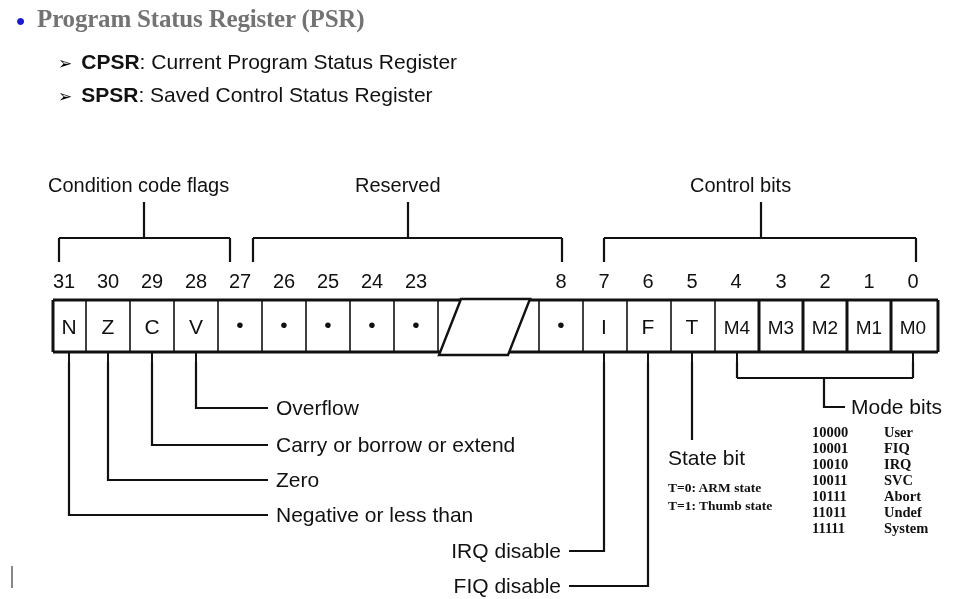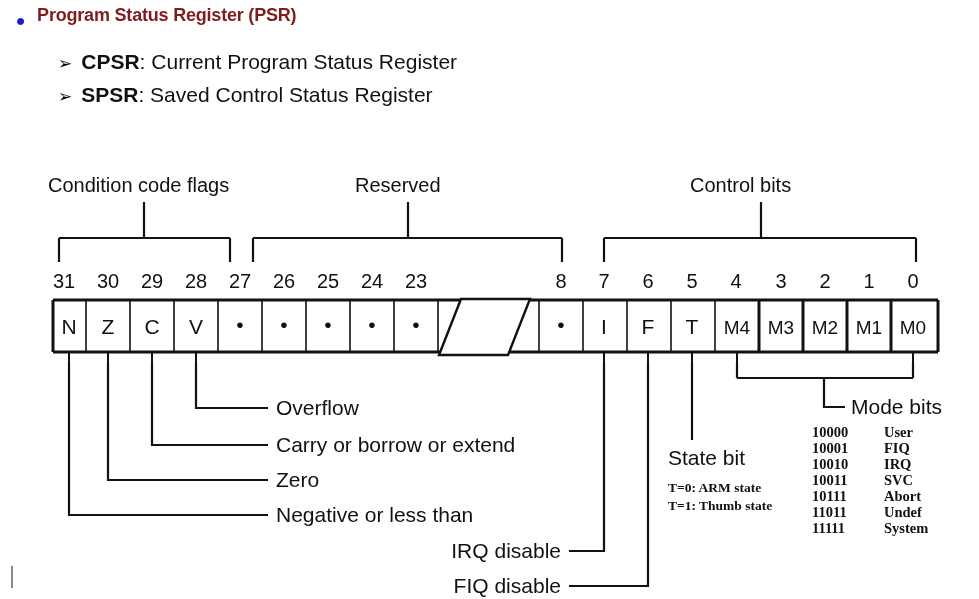--- a/index.html
+++ b/index.html
@@ -11,22 +11,22 @@
 
   
   .bullet-row{
     position:absolute;display:flex;align-items:flex-start;
   }
   .b-dot{
     color:#1a1ad0;font-size:26px;line-height:1;margin-right:12px;
     transform:translateY(2px);
   }
   .title{
-    color:#7f1d1d;font-weight:bold;font-size:18px;line-height:1.05;
-    letter-spacing:-0.2px;white-space:nowrap;
+    color:#737373;font-weight:bold;font-size:25px;line-height:1.05;
+    letter-spacing:-0.2px;white-space:nowrap;font-family:Liberation Serif, serif;
   }
   .sub-row{position:absolute;display:flex;align-items:baseline;white-space:nowrap;}
   .arrow{font-size:17px;margin-right:9px;color:#000;}
   .sub-text{font-size:21px;color:#111;line-height:1.1;}
   .sub-text b{font-weight:bold;margin-top:20px;}
 
   
   svg{position:absolute;left:0;top:0;}
   .dg-label{font-family:"Liberation Sans",sans-serif;font-size:20px;fill:#111;}
   .dg-num{font-family:"Liberation Sans",sans-serif;font-size:20px;fill:#111;}

